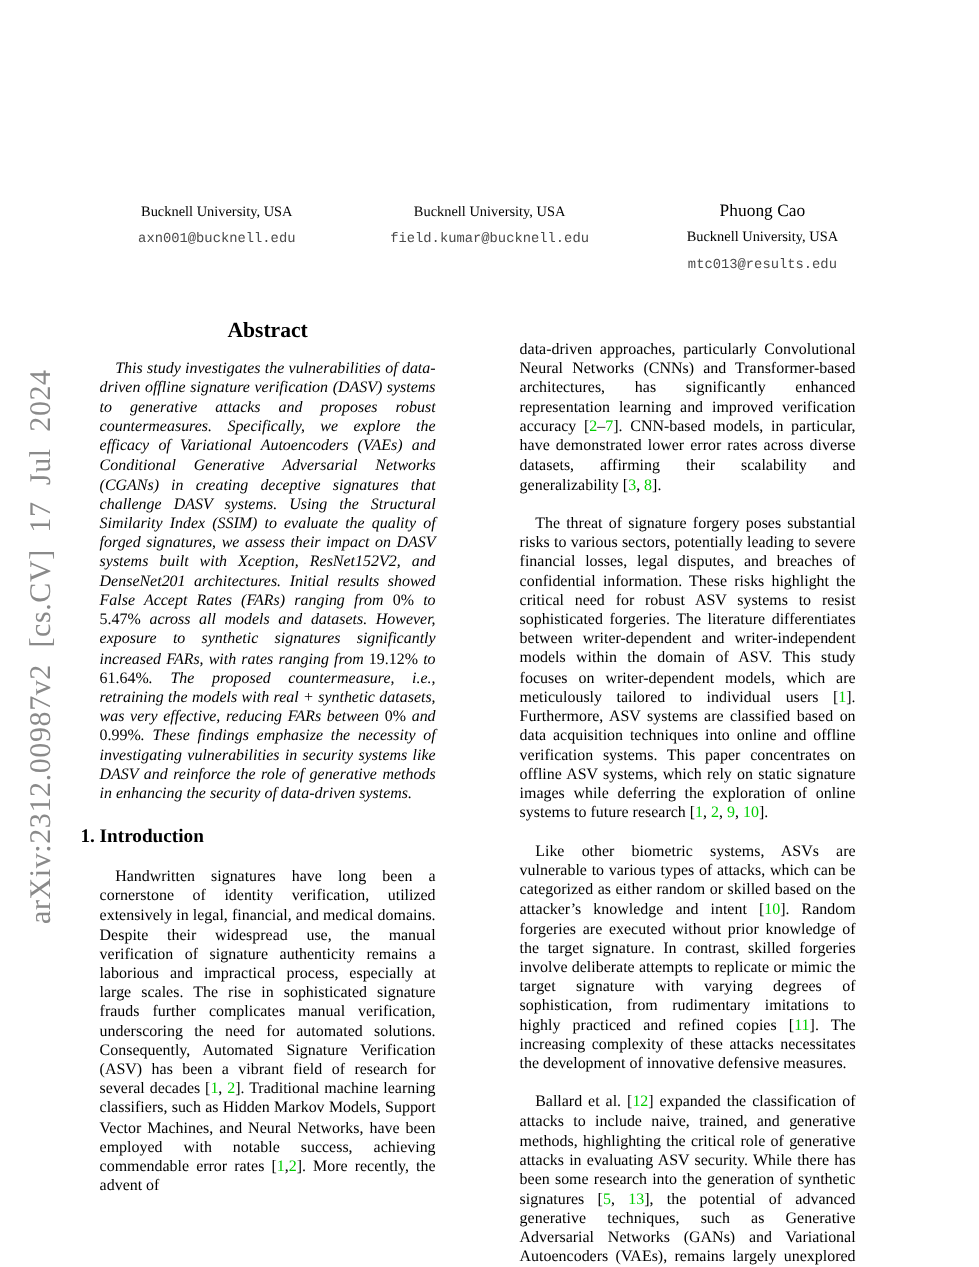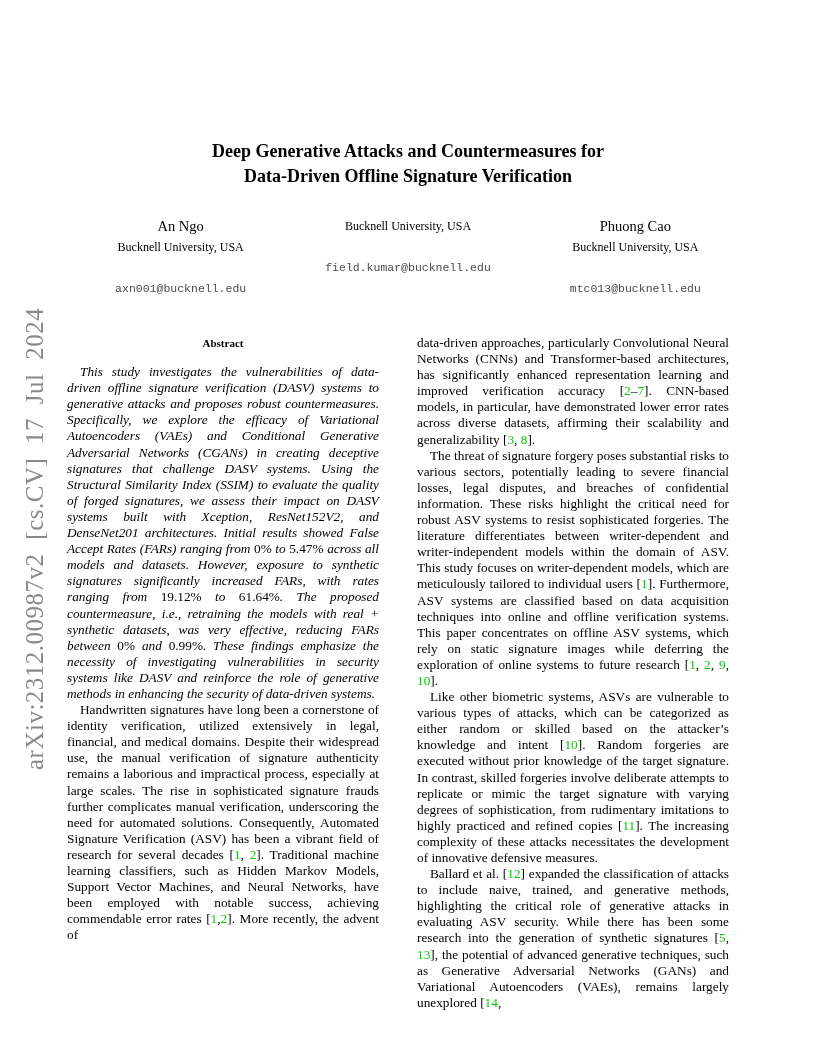--- a/index.html
+++ b/index.html
@@ -38,83 +38,82 @@
   }
   .authors{
     display:flex;
     margin:27px 67px 0 67px;
   }
   .author{flex:1;text-align:center;}
   .author .name{font-size:14.5px;line-height:21px;}
   .author .affil{font-size:12px;line-height:21px;}
   .author .email{
     font-family:"Liberation Mono","DejaVu Sans Mono",monospace;
-    font-size:11.5px;line-height:15px;margin-top:23px;color:#4a4a4a;
+    font-size:11.5px;line-height:15px;margin-top:5px;color:#4a4a4a;
   }
   
   .columns{
     display:flex;
     gap:38px;
     margin:39px 87px 0 67px;
   }
   .col{
     width:312px;flex:0 0 312px;
     font-size:13.3px;line-height:16.1px;
     text-align:justify;
   }
   .abstract-head{
     margin:0 0 13px 0;
     text-align:center;
-    font-size:11px;font-weight:bold;
+    font-size:18px;font-weight:bold;
   }
   .section-head{
     margin:21px 0 12px 0;
     font-size:16px;font-weight:bold;
     text-align:left;
   }
-  .para{margin:0;text-indent:13px;}
+  .para{margin:16px;text-indent:13px;}
   .para.noindent{text-indent:0;}
   .abstract .para{font-style:italic;}
   .abstract .para .math{font-style:normal;}
   .cite{color:var(--cite);text-decoration:none;cursor:pointer;}
 </style>
 </head>
 <body>
 
 <div class="page">
 
   <div class="arxiv-banner">arXiv:2312.00987v2 [cs.CV] 17 Jul 2024</div>
 
   <header class="titleblock">
-    <h1 class="paper-title"><span>Deep Generative Attacks and Countermeasures for</span><br><span>Data-Driven Offline Signature Verification</span></h1>
 
     <div class="authors">
       <div class="author">
-        <div class="name">An Ngo</div>
         <div class="affil">Bucknell University, USA</div>
         <div class="email">axn001@bucknell.edu</div>
       </div>
       <div class="author">
         <div class="affil">Bucknell University, USA</div>
         <div class="email">field.kumar@bucknell.edu</div>
       </div>
       <div class="author">
         <div class="name">Phuong Cao</div>
         <div class="affil">Bucknell University, USA</div>
-        <div class="email">mtc013@bucknell.edu</div>
+        <div class="email">mtc013@results.edu</div>
       </div>
     </div>
   </header>
 
   <div class="columns">
     <div class="col">
       <h2 class="abstract-head">Abstract</h2>
       <div class="abstract">
           <p class="para"><span>This study investigates the vulnerabilities of data-driven offline signature verification (DASV) systems to generative attacks and proposes robust countermeasures. Specifically, we explore the efficacy of Variational Autoencoders (VAEs) and Conditional Generative Adversarial Networks (CGANs) in creating deceptive signatures that challenge DASV systems. Using the Structural Similarity Index (SSIM) to evaluate the quality of forged signatures, we assess their impact on DASV systems built with Xception, ResNet152V2, and DenseNet201 architectures. Initial results showed False Accept Rates (FARs) ranging from </span><span class="math">0%</span><span> to </span><span class="math">5.47%</span><span> across all models and datasets. However, exposure to synthetic signatures significantly increased FARs, with rates ranging from </span><span class="math">19.12%</span><span> to </span><span class="math">61.64%</span><span>. The proposed countermeasure, i.e., retraining the models with real + synthetic datasets, was very effective, reducing FARs between </span><span class="math">0%</span><span> and </span><span class="math">0.99%</span><span>. These findings emphasize the necessity of investigating vulnerabilities in security systems like DASV and reinforce the role of generative methods in enhancing the security of data-driven systems.</span></p>
         </div>
+      <h2 class="section-head">1. Introduction</h2>
       <div>
           <p class="para"><span>Handwritten signatures have long been a cornerstone of identity verification, utilized extensively in legal, financial, and medical domains. Despite their widespread use, the manual verification of signature authenticity remains a laborious and impractical process, especially at large scales. The rise in sophisticated signature frauds further complicates manual verification, underscoring the need for automated solutions. Consequently, Automated Signature Verification (ASV) has been a vibrant field of research for several decades [</span><span class="cite">1</span><span>, </span><span class="cite">2</span><span>]. Traditional machine learning classifiers, such as Hidden Markov Models, Support Vector Machines, and Neural Networks, have been employed with notable success, achieving commendable error rates [</span><span class="cite">1</span><span>,</span><span class="cite">2</span><span>]. More recently, the advent of</span></p>
         </div>
     </div>
     <div class="col">
         <p class="para noindent"><span>data-driven approaches, particularly Convolutional Neural Networks (CNNs) and Transformer-based architectures, has significantly enhanced representation learning and improved verification accuracy [</span><span class="cite">2</span><span>–</span><span class="cite">7</span><span>]. CNN-based models, in particular, have demonstrated lower error rates across diverse datasets, affirming their scalability and generalizability [</span><span class="cite">3</span><span>, </span><span class="cite">8</span><span>].</span></p>
         <p class="para"><span>The threat of signature forgery poses substantial risks to various sectors, potentially leading to severe financial losses, legal disputes, and breaches of confidential information. These risks highlight the critical need for robust ASV systems to resist sophisticated forgeries. The literature differentiates between writer-dependent and writer-independent models within the domain of ASV. This study focuses on writer-dependent models, which are meticulously tailored to individual users [</span><span class="cite">1</span><span>]. Furthermore, ASV systems are classified based on data acquisition techniques into online and offline verification systems. This paper concentrates on offline ASV systems, which rely on static signature images while deferring the exploration of online systems to future research [</span><span class="cite">1</span><span>, </span><span class="cite">2</span><span>, </span><span class="cite">9</span><span>, </span><span class="cite">10</span><span>].</span></p>
         <p class="para"><span>Like other biometric systems, ASVs are vulnerable to various types of attacks, which can be categorized as either random or skilled based on the attacker’s knowledge and intent [</span><span class="cite">10</span><span>]. Random forgeries are executed without prior knowledge of the target signature. In contrast, skilled forgeries involve deliberate attempts to replicate or mimic the target signature with varying degrees of sophistication, from rudimentary imitations to highly practiced and refined copies [</span><span class="cite">11</span><span>]. The increasing complexity of these attacks necessitates the development of innovative defensive measures.</span></p>
         <p class="para"><span>Ballard et al. [</span><span class="cite">12</span><span>] expanded the classification of attacks to include naive, trained, and generative methods, highlighting the critical role of generative attacks in evaluating ASV security. While there has been some research into the generation of synthetic signatures [</span><span class="cite">5</span><span>, </span><span class="cite">13</span><span>], the potential of advanced generative techniques, such as Generative Adversarial Networks (GANs) and Variational Autoencoders (VAEs), remains largely unexplored [</span><span class="cite">14</span><span>,</span></p>
       </div>

